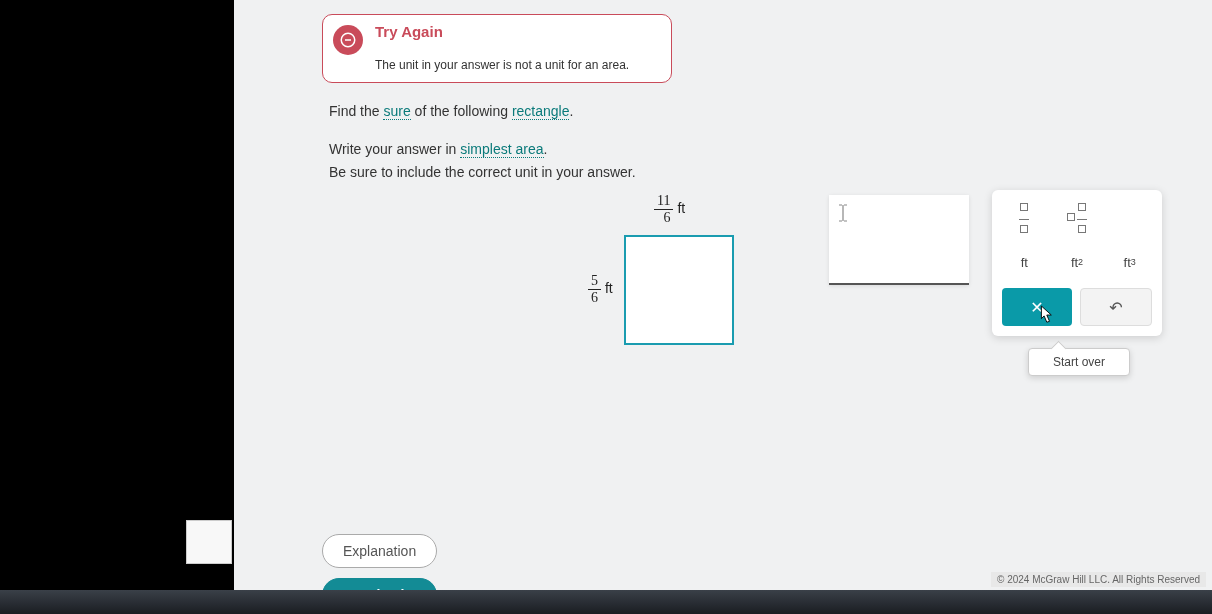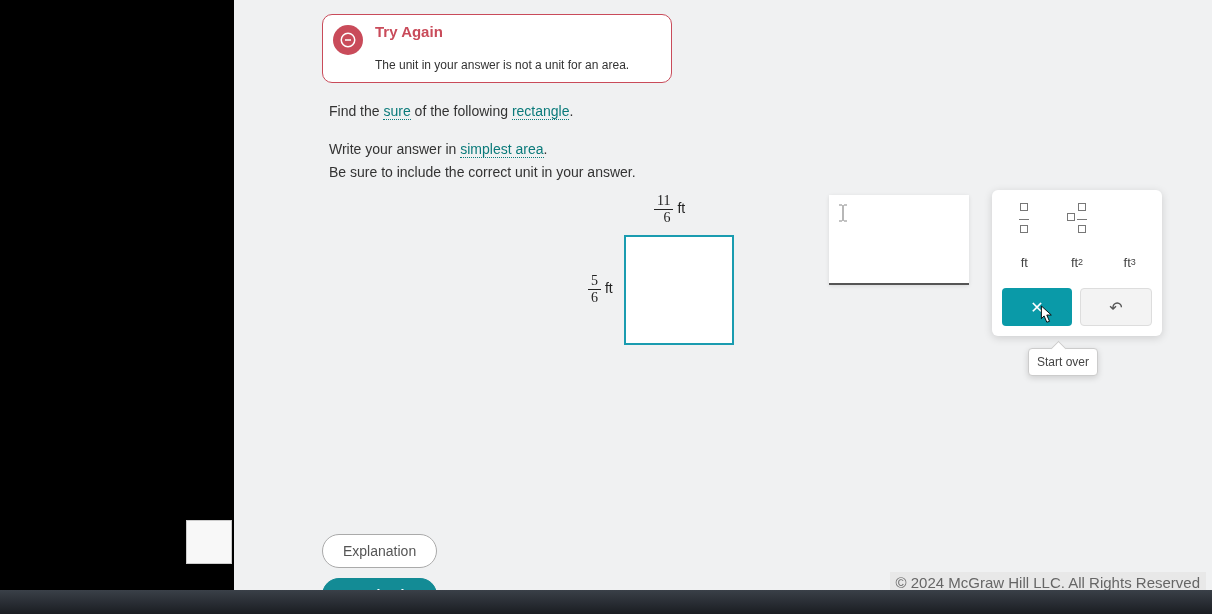--- a/index.html
+++ b/index.html
@@ -137,21 +137,21 @@
   font-size: 16px;
 }
 .action-reset { background: #0a9aa8; color: #fff; position: relative; }
 .action-undo { background: #f3f3f3; color: #555; border: 1px solid #ddd; }
 .tooltip {
   position: absolute;
   left: 794px; top: 348px;
   background: #fff;
   border: 1px solid #ccc;
   border-radius: 4px;
-  padding: 6px 8px;
+  padding: 6px 24px;
   font-size: 12px;
   color: #444;
   box-shadow: 0 2px 6px rgba(0,0,0,.15);
 }
 .tooltip::before {
   content: '';
   position: absolute;
   top: -6px; left: 24px;
   width: 10px; height: 10px;
   background: #fff;
@@ -175,21 +175,21 @@
   border-radius: 20px;
   font-size: 14px;
   cursor: pointer;
   border: 1px solid #aaa;
 }
 .pill-outline { background: #fff; color: #555; }
 .pill-filled { background: #138b95; color: #fff; border-color: #138b95; font-weight: bold; }
 .copyright {
   position: absolute;
   right: 6px; top: 572px;
-  font-size: 15px;
+  font-size: 10px;
   color: #666;
   background: #e8e8e8;
   padding: 2px 6px;
 }
 .small-box-bl {
   position: absolute;
   left: 186px; top: 520px;
   width: 46px; height: 44px;
   background: #f8f8f8;
   border: 1px solid #ccc;

